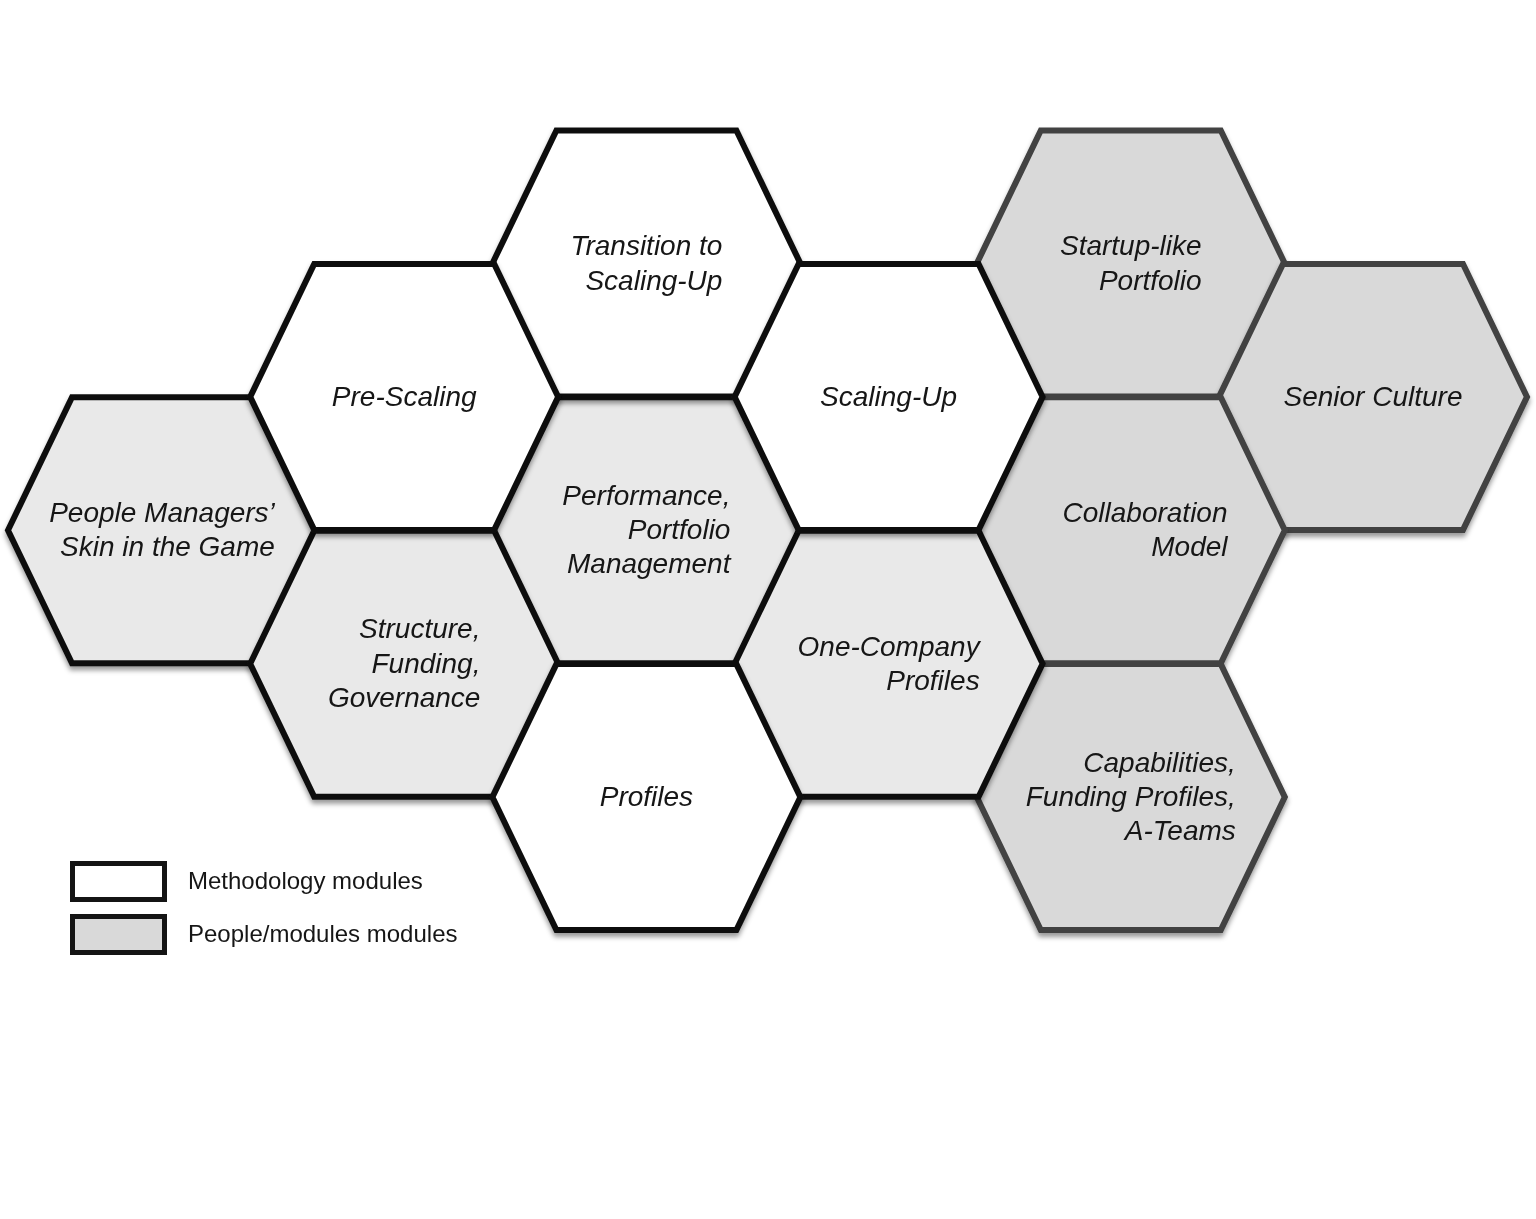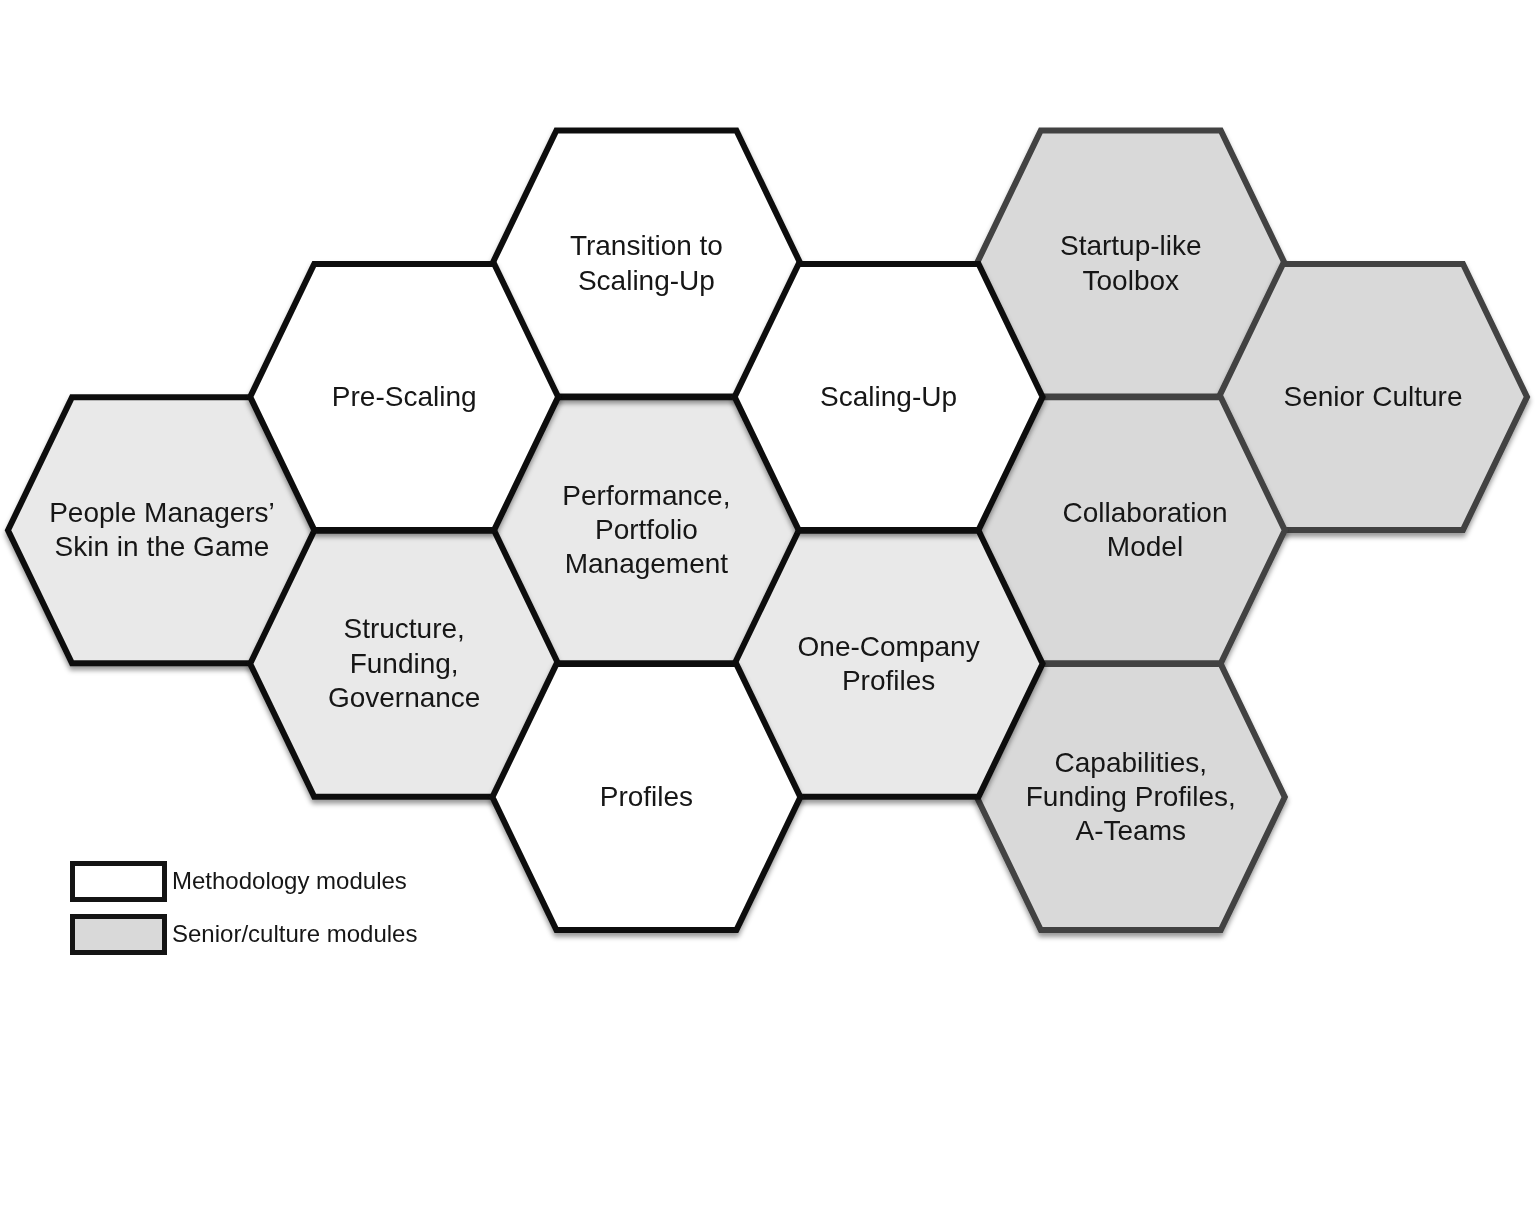--- a/index.html
+++ b/index.html
@@ -14,47 +14,48 @@
   }
   #hex-layer {
     position: absolute;
     left: 0; top: 0;
   }
   .hex-label {
     position: absolute;
     display: flex;
     align-items: center;
     justify-content: center;
-    text-align: center;
+    text-align: right;
     white-space: pre-line;
     font-size: 28px;
     line-height: 1.22;
     color: #161616;
     pointer-events: none;
+    font-style: italic;
   }
   .legend {
     position: absolute;
     left: 70px;
     top: 860px;
   }
   .legend-row {
     display: flex;
     align-items: center;
     margin-bottom: 11px;
     height: 42px;
   }
   .legend-swatch {
     width: 87px;
     height: 31px;
     border: 5px solid #141414;
     background: #ffffff;
     flex: 0 0 auto;
   }
   .legend-label {
-    margin-left: 5px;
+    margin-left: 21px;
     font-size: 24px;
     color: #161616;
     text-align: right;
   }
 </style>
 </head>
 <body>
 
 <div class="canvas">
   <svg id="hex-layer" width="1536" height="1219" viewBox="0 0 1536 1219">
@@ -74,21 +75,21 @@
         <polygon points="734.6,663.7 798.6,530.7 978.6,530.7 1042.6,663.7 978.6,796.7 798.6,796.7" fill="#e9e9e9" stroke="#111111" stroke-width="6" filter="url(#hexshadow)"></polygon>
         <polygon points="492.4,263.5 556.4,130.5 736.4,130.5 800.4,263.5 736.4,396.5 556.4,396.5" fill="#ffffff" stroke="#111111" stroke-width="6" filter="url(#hexshadow)"></polygon>
         <polygon points="250.2,396.9 314.2,263.9 494.2,263.9 558.2,396.9 494.2,529.9 314.2,529.9" fill="#ffffff" stroke="#111111" stroke-width="6" filter="url(#hexshadow)"></polygon>
         <polygon points="734.6,396.9 798.6,263.9 978.6,263.9 1042.6,396.9 978.6,529.9 798.6,529.9" fill="#ffffff" stroke="#111111" stroke-width="6" filter="url(#hexshadow)"></polygon>
         <polygon points="492.4,797.1 556.4,664.1 736.4,664.1 800.4,797.1 736.4,930.1 556.4,930.1" fill="#ffffff" stroke="#111111" stroke-width="6" filter="url(#hexshadow)"></polygon>
       </g>
   </svg>
 
   <div id="hex-labels">
       <div class="hex-label" style="left: 980.8px; top: 130.5px; width: 300px; height: 266px;">Startup-like
-Toolbox</div>
+Portfolio</div>
       <div class="hex-label" style="left: 1223px; top: 263.9px; width: 300px; height: 266px;">Senior Culture</div>
       <div class="hex-label" style="left: 995px; top: 397.3px; width: 300px; height: 266px;">Collaboration
 Model</div>
       <div class="hex-label" style="left: 980.8px; top: 664.1px; width: 300px; height: 266px;">Capabilities,
 Funding Profiles,
 A-Teams</div>
       <div class="hex-label" style="left: 12px; top: 397.3px; width: 300px; height: 266px;">People Managers’
 Skin in the Game</div>
       <div class="hex-label" style="left: 496.4px; top: 397.3px; width: 300px; height: 266px;">Performance,
 Portfolio
@@ -105,16 +106,16 @@
       <div class="hex-label" style="left: 496.4px; top: 664.1px; width: 300px; height: 266px;">Profiles</div>
     </div>
 
   <div class="legend">
     <div class="legend-row">
       <span class="legend-swatch" style="background: rgb(255, 255, 255);"></span>
       <span class="legend-label">Methodology modules</span>
     </div>
     <div class="legend-row">
       <span class="legend-swatch" style="background: rgb(217, 217, 217);"></span>
-      <span class="legend-label">Senior/culture modules</span>
+      <span class="legend-label">People/modules modules</span>
     </div>
   </div>
 </div>
 
 </body></html>

